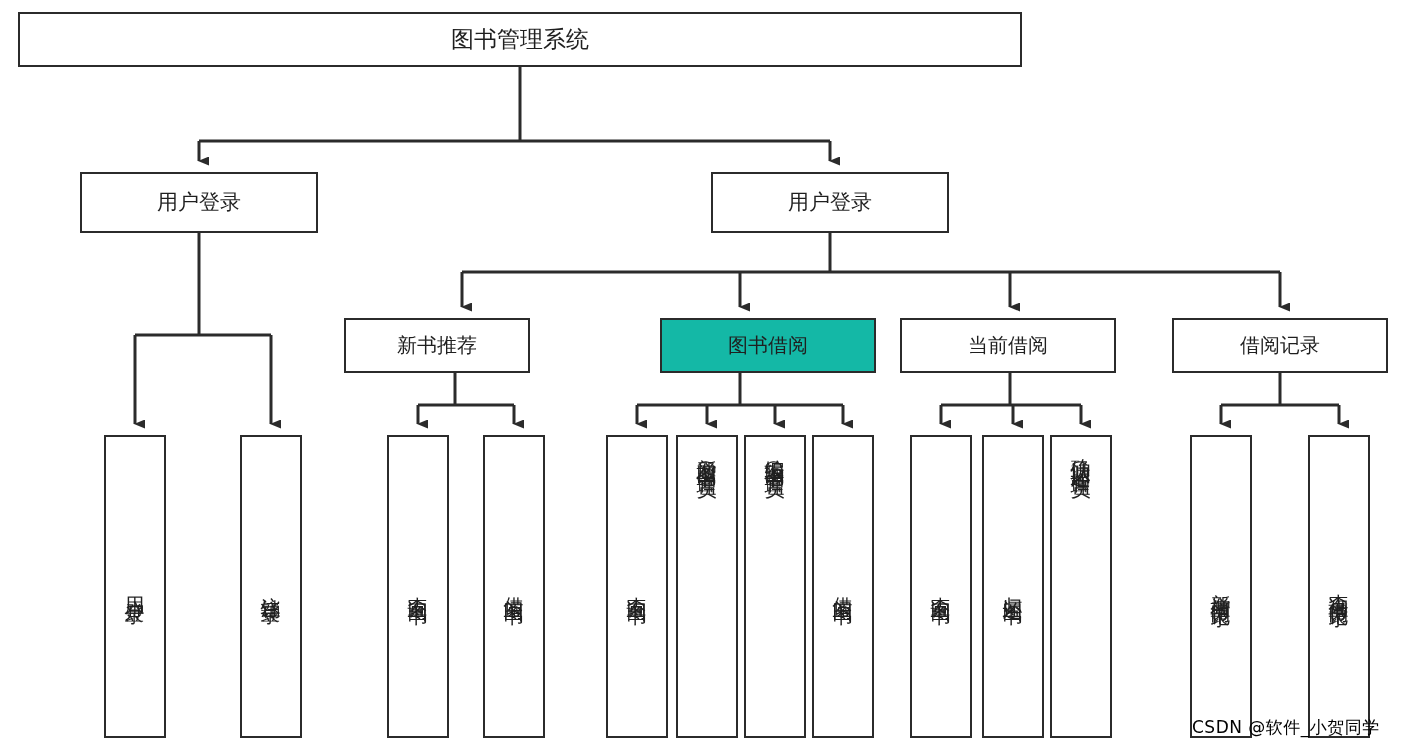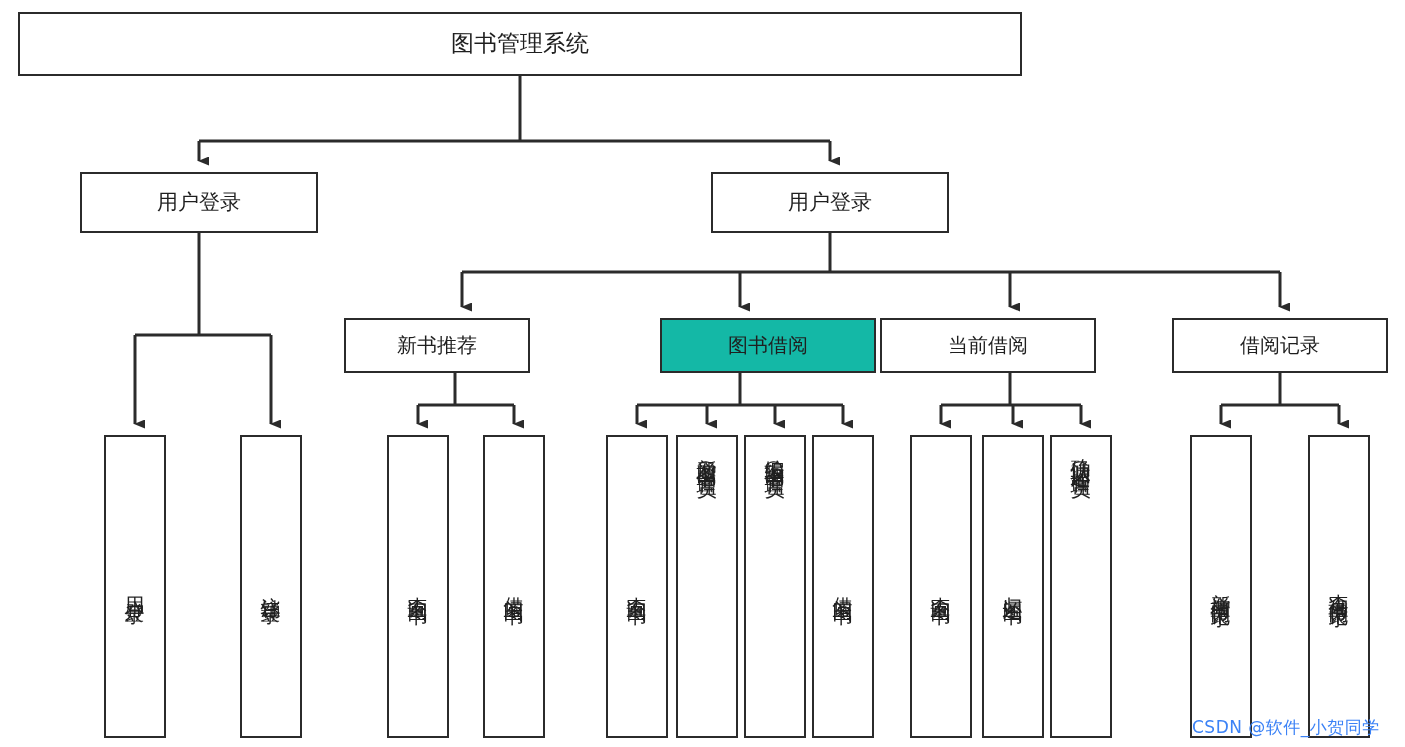--- a/index.html
+++ b/index.html
@@ -131,28 +131,28 @@
     </g>
 
     <g stroke="#2b2b2b" stroke-width="3" fill="none">
       <path d="M 1280,373 L 1280,405"></path>
       <path d="M 1221,405 L 1339,405"></path>
       <path d="M 1221,405 L 1221,424" marker-end="url(#arrowhead)"></path>
       <path d="M 1339,405 L 1339,424" marker-end="url(#arrowhead)"></path>
     </g>
   </svg>
 
-  <div class="node node-root" id="node-root" style="left: 18px; top: 12px; width: 1004px; height: 64px; border-color: rgb(43, 43, 43); background: rgb(255, 255, 255); color: rgb(31, 31, 31);">图书管理系统</div>
+  <div class="node node-root" id="node-root" style="left: 18px; top: 12px; width: 1004px; height: 55px; border-color: rgb(43, 43, 43); background: rgb(255, 255, 255); color: rgb(31, 31, 31);">图书管理系统</div>
 
   <div class="node node-l1" id="node-l1-0" style="left: 80px; top: 172px; width: 238px; height: 61px; border-color: rgb(43, 43, 43); background: rgb(255, 255, 255); color: rgb(31, 31, 31);">用户登录</div>
   <div class="node node-l1" id="node-l1-1" style="left: 711px; top: 172px; width: 238px; height: 61px; border-color: rgb(43, 43, 43); background: rgb(255, 255, 255); color: rgb(31, 31, 31);">用户登录</div>
 
   <div class="node node-l2" id="node-l2-0" style="left: 344px; top: 318px; width: 186px; height: 55px; border-color: rgb(43, 43, 43); background: rgb(255, 255, 255); color: rgb(31, 31, 31);">新书推荐</div>
   <div class="node node-l2" id="node-l2-1" style="left: 632px; top: 318px; width: 216px; height: 55px; border-color: rgb(43, 43, 43); background: #14b8a6; color: rgb(31, 31, 31); margin-left: 28px;">图书借阅</div>
-  <div class="node node-l2" id="node-l2-2" style="left: 880px; top: 318px; width: 216px; height: 55px; border-color: rgb(43, 43, 43); background: rgb(255, 255, 255); color: rgb(31, 31, 31);">当前借阅</div>
+  <div class="node node-l2" id="node-l2-2" style="left: 900px; top: 318px; width: 216px; height: 55px; border-color: rgb(43, 43, 43); background: rgb(255, 255, 255); color: rgb(31, 31, 31);">当前借阅</div>
   <div class="node node-l2" id="node-l2-3" style="left: 1172px; top: 318px; width: 216px; height: 55px; border-color: rgb(43, 43, 43); background: rgb(255, 255, 255); color: rgb(31, 31, 31);">借阅记录</div>
 
   <div class="node node-leaf" id="node-leaf-0" style="left: 104px; top: 435px; width: 62px; height: 303px; border-color: rgb(43, 43, 43); background: rgb(255, 255, 255); color: rgb(31, 31, 31);">
     <span class="vtext">用户登录</span>
   </div>
   <div class="node node-leaf" id="node-leaf-1" style="left: 240px; top: 435px; width: 62px; height: 303px; border-color: rgb(43, 43, 43); background: rgb(255, 255, 255); color: rgb(31, 31, 31);">
     <span class="vtext">注销登录</span>
   </div>
   <div class="node node-leaf" id="node-leaf-2" style="left: 387px; top: 435px; width: 62px; height: 303px; border-color: rgb(43, 43, 43); background: rgb(255, 255, 255); color: rgb(31, 31, 31);">
     <span class="vtext">查询图书</span>
@@ -181,15 +181,15 @@
   <div class="node node-leaf tall-text" id="node-leaf-10" style="left: 1050px; top: 435px; width: 62px; height: 303px; border-color: rgb(43, 43, 43); background: rgb(255, 255, 255); color: rgb(31, 31, 31);">
     <span class="vtext">确认归还（管理员）</span>
   </div>
   <div class="node node-leaf" id="node-leaf-11" style="left: 1190px; top: 435px; width: 62px; height: 303px; border-color: rgb(43, 43, 43); background: rgb(255, 255, 255); color: rgb(31, 31, 31);">
     <span class="vtext">新增借阅记录</span>
   </div>
   <div class="node node-leaf" id="node-leaf-12" style="left: 1308px; top: 435px; width: 62px; height: 303px; border-color: rgb(43, 43, 43); background: rgb(255, 255, 255); color: rgb(31, 31, 31);">
     <span class="vtext">查询借阅记录</span>
   </div>
 
-  <div class="watermark" id="watermark-el" style="left: 1192px; top: 716px; color: #3b82f6;">CSDN @软件_小贺同学</div>
+  <div class="watermark" id="watermark-el" style="left: 1192px; top: 716px; color: #000000;">CSDN @软件_小贺同学</div>
 
 </div>
 
 </body></html>

